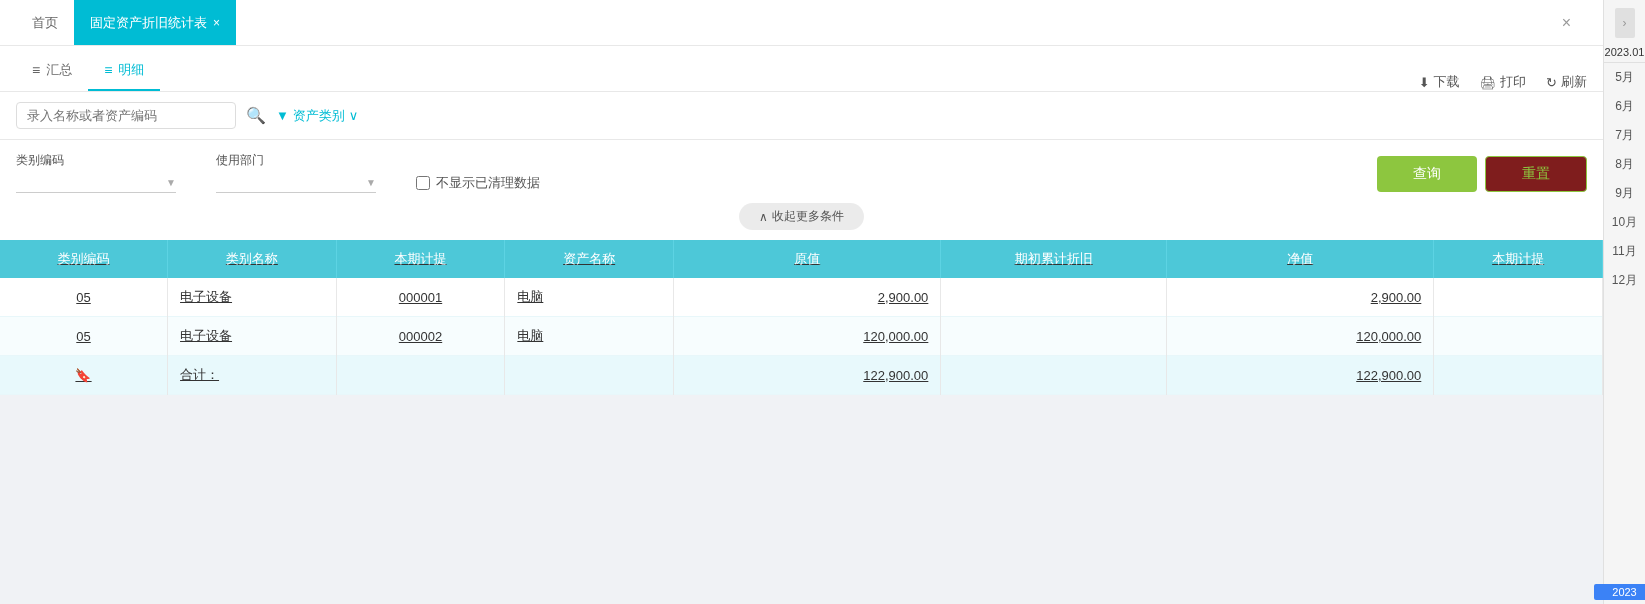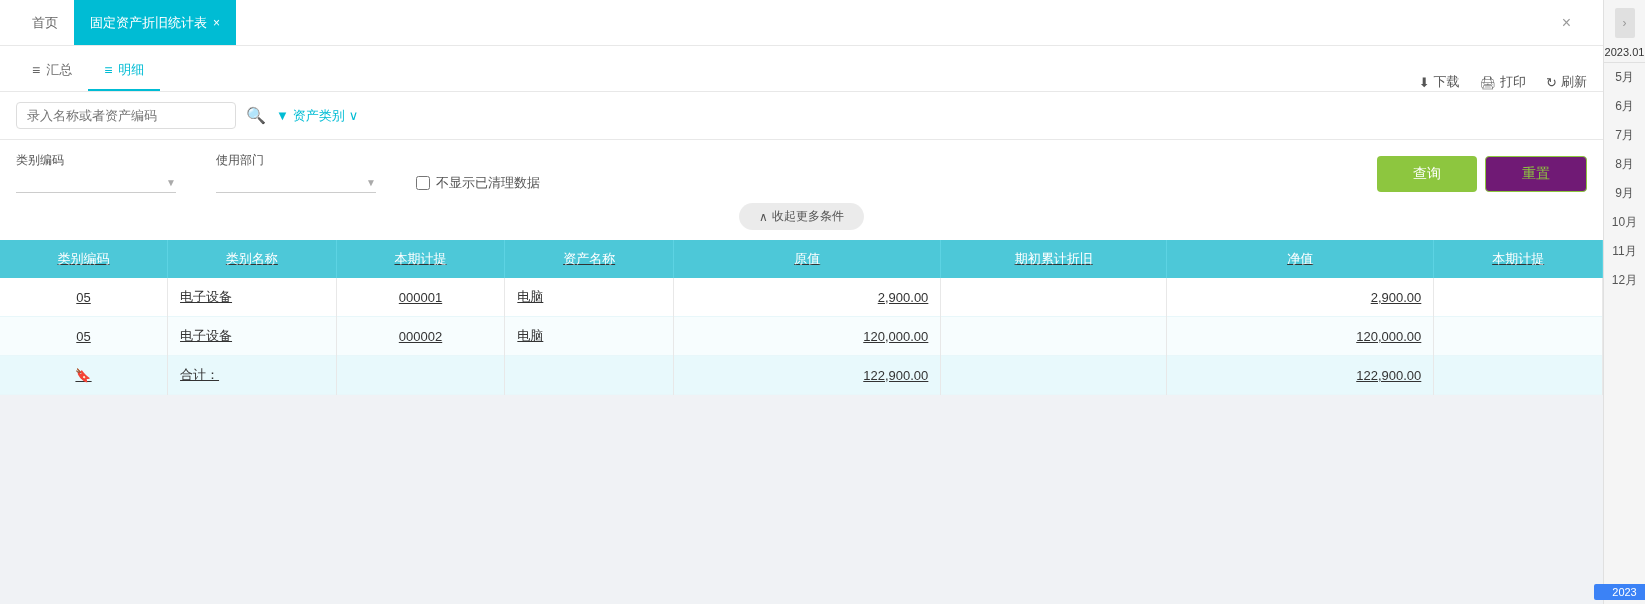--- a/index.html
+++ b/index.html
@@ -33,21 +33,21 @@
     .filter-row { background: #fff; padding: 10px 16px 0 16px; display: flex; align-items: flex-start; gap: 40px; flex-wrap: wrap; }
     .filter-group { display: flex; flex-direction: column; gap: 4px; }
     .filter-label { font-size: 12px; color: #555; }
     .filter-select { display: flex; align-items: center; gap: 4px; border-bottom: 1px solid #ccc; padding: 4px 0; width: 160px; font-size: 13px; color: #333; cursor: pointer; }
     .filter-select .arrow { color: #aaa; font-size: 10px; }
     .filter-checkbox-group { display: flex; align-items: center; gap: 6px; margin-top: 22px; }
     .filter-checkbox { width: 14px; height: 14px; border: 1px solid #ccc; cursor: pointer; }
     .filter-checkbox-label { font-size: 13px; color: #555; }
     .filter-actions { margin-left: auto; display: flex; flex-direction: row; gap: 8px; margin-top: 4px; }
     .btn-query { background: #8dc63f; color: #fff; border: none; padding: 8px 36px; border-radius: 4px; font-size: 14px; cursor: pointer; }
-    .btn-reset { background: #701a75; color: #8dc63f; border: 1px solid #8dc63f; padding: 8px 36px; border-radius: 4px; font-size: 14px; cursor: pointer; }
+    .btn-reset { background: #7f1d1d; color: #8dc63f; border: 1px solid #8dc63f; padding: 8px 36px; border-radius: 4px; font-size: 14px; cursor: pointer; }
 
     
     .collapse-row { background: #fff; display: flex; justify-content: center; padding: 10px 0 14px 0; }
     .collapse-btn { background: rgba(0,0,0,0.08); border-radius: 16px; padding: 5px 20px; font-size: 12px; color: #555; cursor: pointer; display: flex; align-items: center; gap: 4px; }
 
     
     .table-container { flex: 1; overflow: auto; }
     table { width: 100%; border-collapse: collapse; text-decoration: underline; }
     thead tr { background: #4dc8d8; }
     thead th { color: #fff; padding: 10px 12px; font-size: 13px; font-weight: normal; text-align: center; border-right: 1px solid #5dd3e3; }

